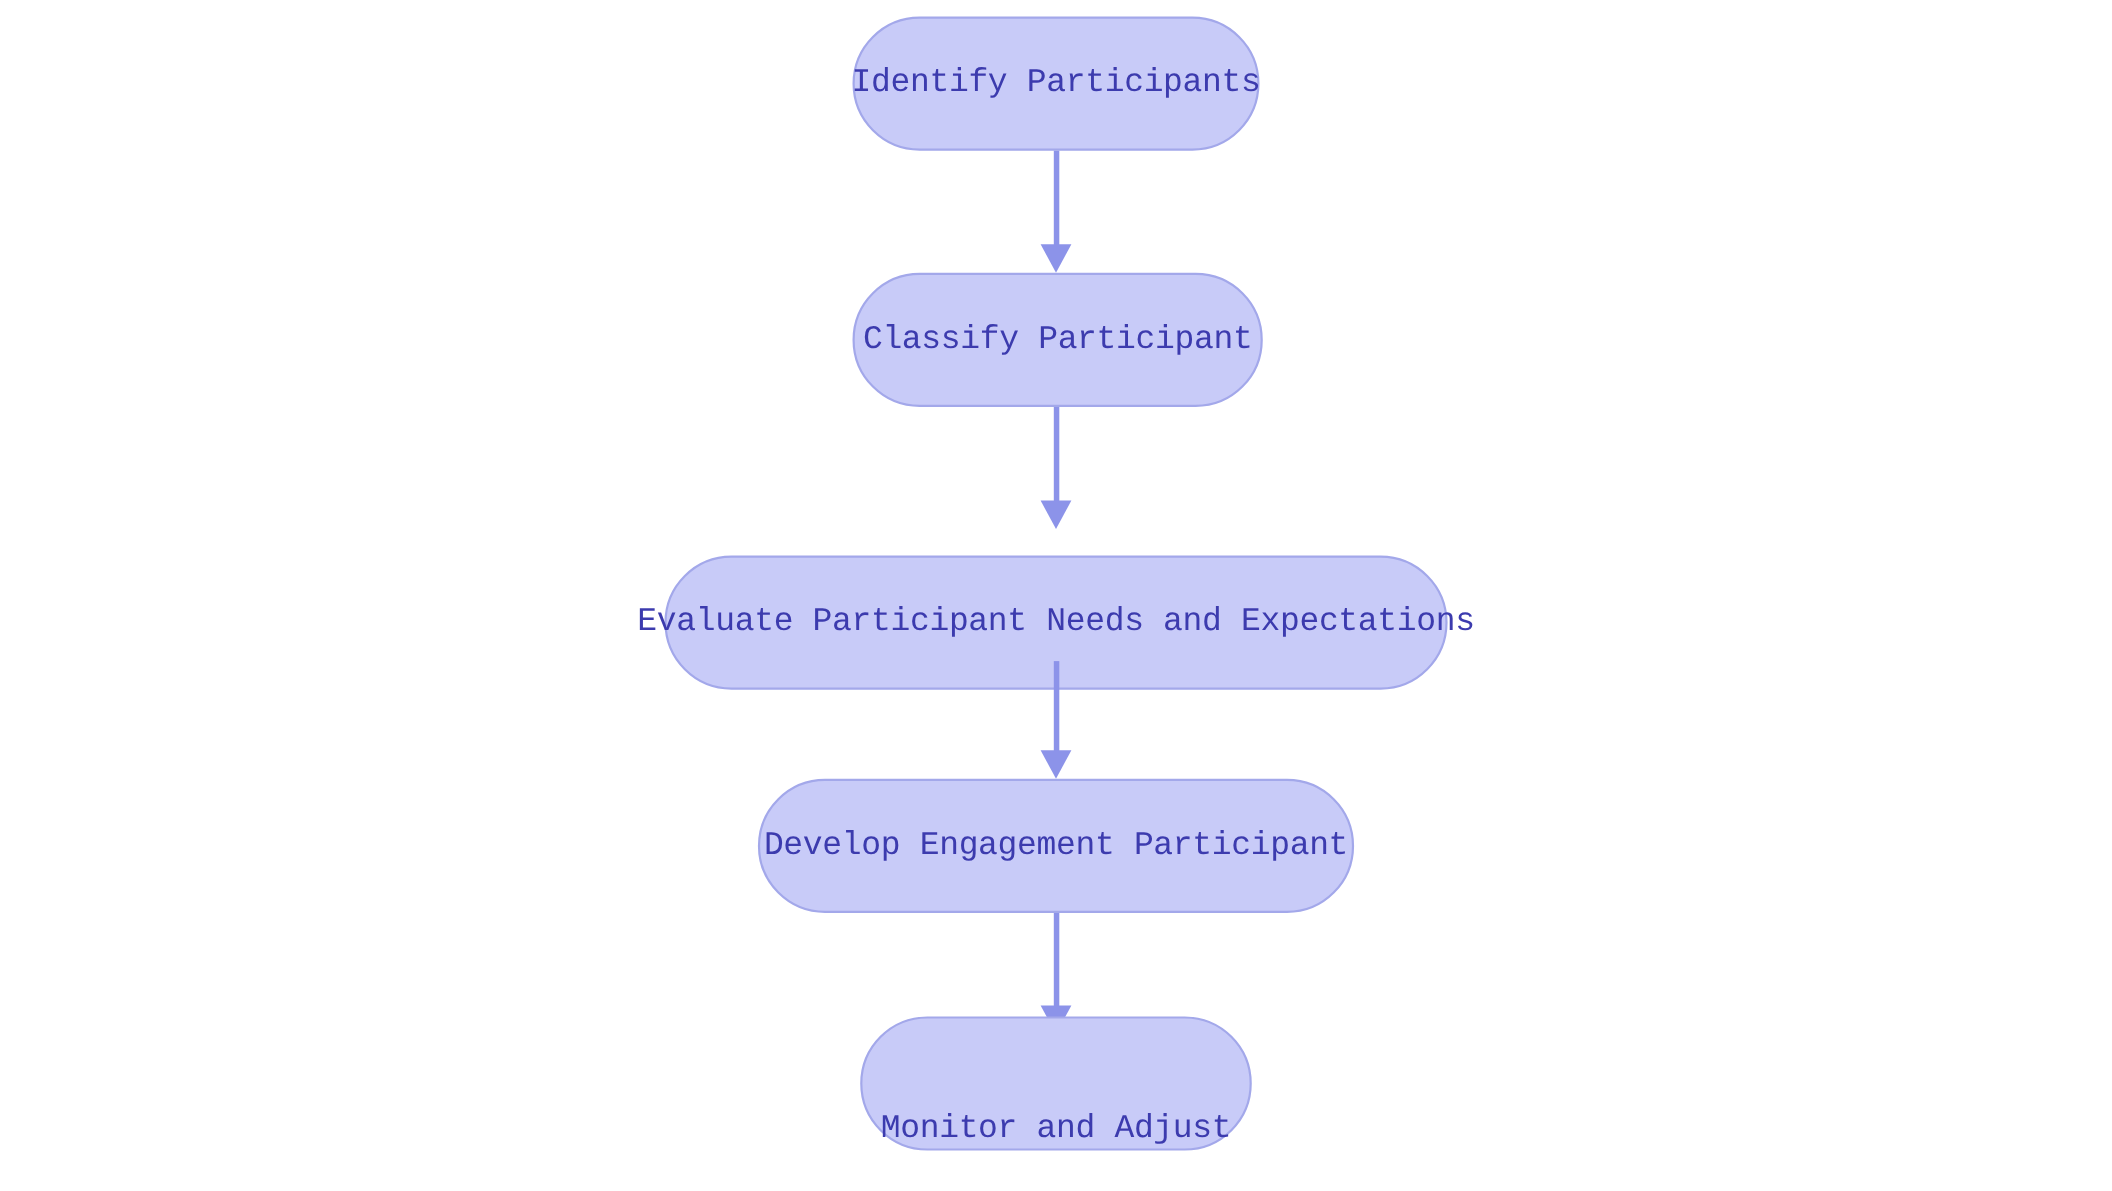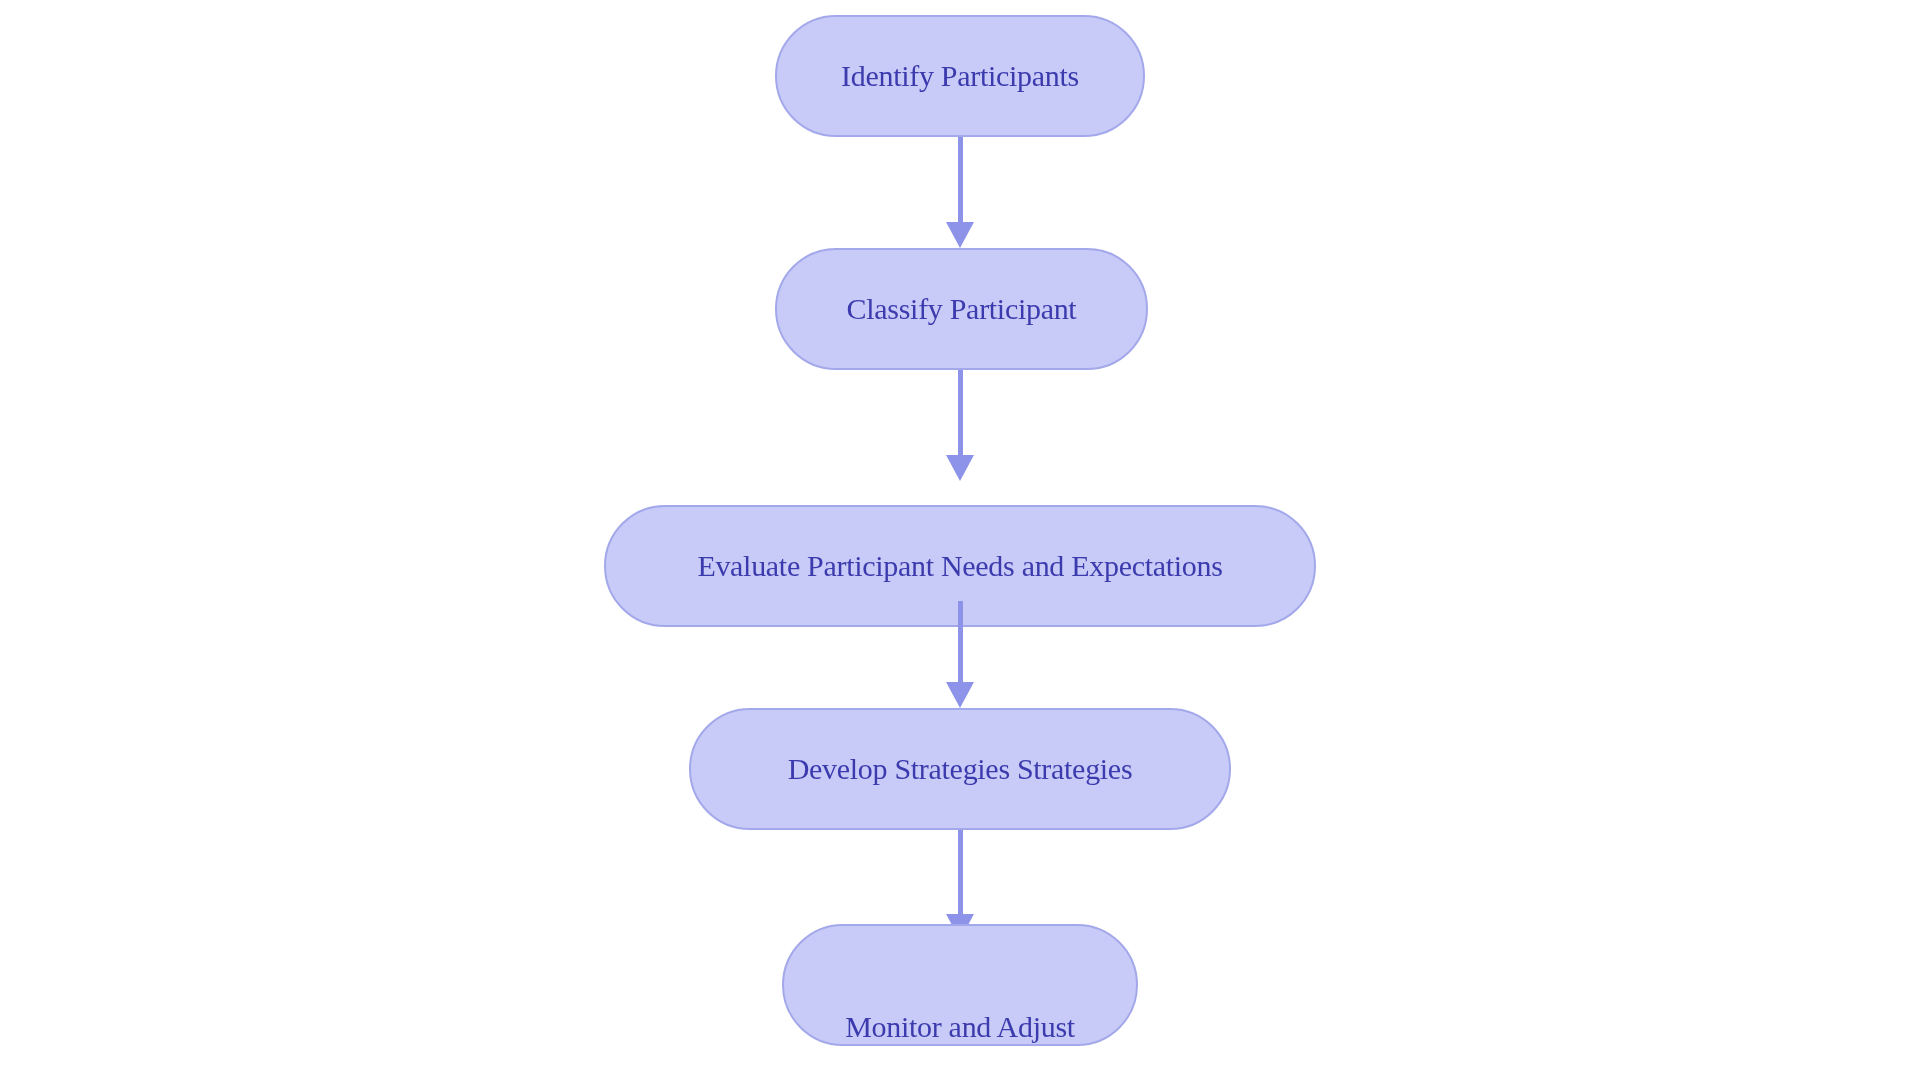--- a/index.html
+++ b/index.html
@@ -5,21 +5,21 @@
   html, body {
     margin: 0;
     padding: 0;
     background: #ffffff;
   }
   .canvas {
     position: relative;
     width: 1920px;
     height: 1083px;
     background: var(--background, #ffffff);
-    font-family: Liberation Serif, serif;
+    font-family: Liberation Mono, monospace;
     overflow: hidden;
   }
   .node {
     position: absolute;
     box-sizing: border-box;
     height: 122px;
     background: var(--node-fill, #c8cbf8);
     border: 2px solid var(--node-border, #a3a8ea);
     border-radius: 61px;
     display: flex;
@@ -90,21 +90,21 @@
   <div class="node n3">
     <span>Evaluate Participant Needs and Expectations</span>
   </div>
 
   <div class="arrow a3">
     <div class="shaft"></div>
     <div class="head"></div>
   </div>
 
   <div class="node n4">
-    <span>Develop Strategies Strategies</span>
+    <span>Develop Engagement Participant</span>
   </div>
 
   <div class="arrow a4">
     <div class="shaft"></div>
     <div class="head"></div>
   </div>
 
   <div class="node n5">
     <span>Monitor and Adjust</span>
   </div>

